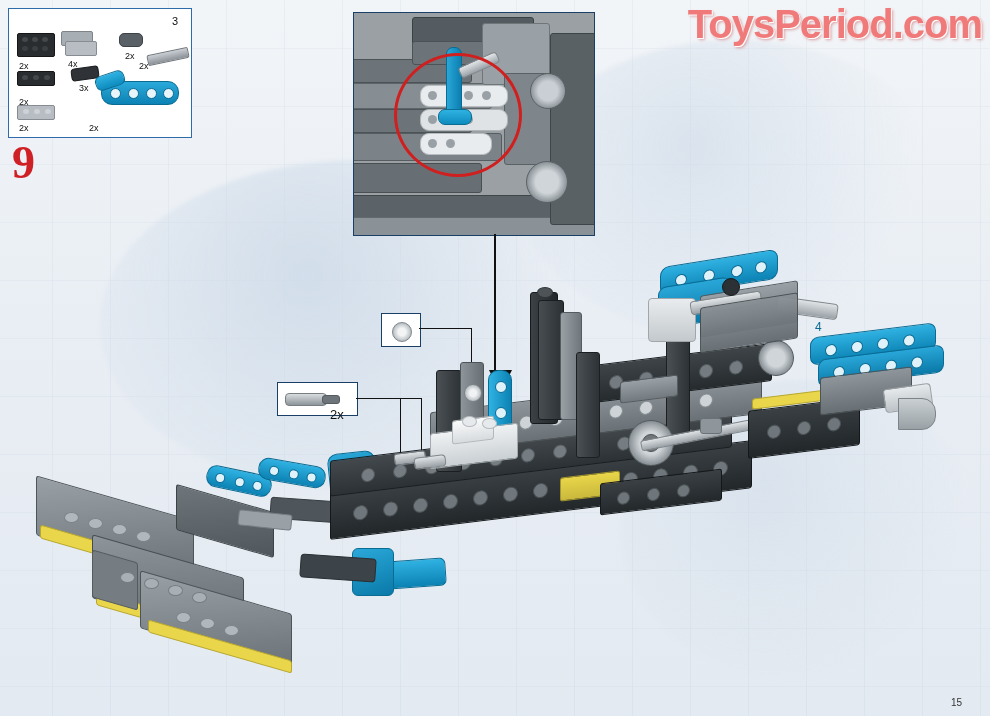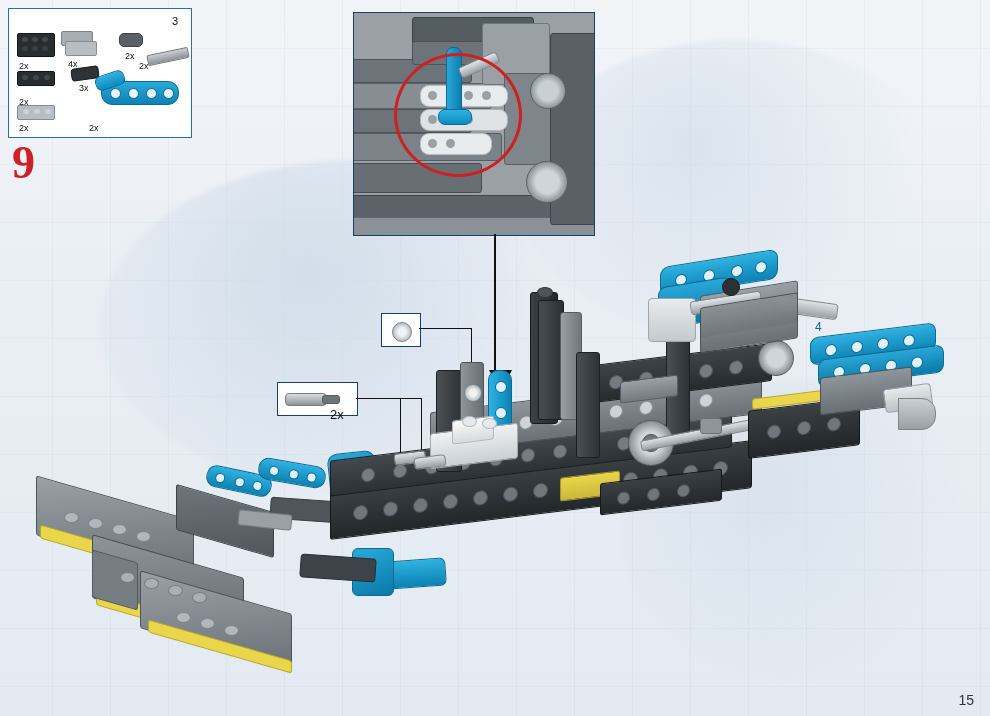--- a/index.html
+++ b/index.html
@@ -76,38 +76,39 @@
   .callout{
     position:absolute;border:1px solid #1a3f66;background:#fff;
   }
   .callout-label{
     position:absolute;font-size:13px;color:#111;font-weight:normal;
   }
 
   
   .model{position:absolute;left:0;top:0;width:990px;height:716px;}
   .page-number{
-    position:absolute;right:16px;bottom:8px;font-size:14px;color:#333;
+    position:absolute;right:28px;bottom:8px;font-size:10px;color:#333;
   }
 
   
   .beam{position:absolute;border-radius:3px;}
   .stud{position:absolute;border-radius:50%;}
   .hole{position:absolute;border-radius:50%;}
 </style>
 </head>
 <body>
 
 <div id="page">
 
   <div class="bg-grid"></div>
   <div class="bg-blob" style="left:100px;top:160px;width:520px;height:330px;"></div>
   <div class="bg-blob" style="left:520px;top:40px;width:430px;height:300px;opacity:.7;"></div>
   <div class="bg-blob" style="left:620px;top:380px;width:360px;height:300px;opacity:.6;"></div>
 
+  <div class="watermark">ToysPeriod.com</div>
 
   <div class="parts-box">
 
     <div class="pb-brick" style="left:8px;top:24px;width:36px;height:22px;background:#2a2d30;border:1px solid #141618;border-radius:2px;">
       <div class="stud" style="left:4px;top:3px;width:6px;height:5px;background:#44484b;"></div>
       <div class="stud" style="left:14px;top:3px;width:6px;height:5px;background:#44484b;"></div>
       <div class="stud" style="left:24px;top:3px;width:6px;height:5px;background:#44484b;"></div>
       <div class="stud" style="left:4px;top:12px;width:6px;height:5px;background:#3b3f42;"></div>
       <div class="stud" style="left:14px;top:12px;width:6px;height:5px;background:#3b3f42;"></div>
       <div class="stud" style="left:24px;top:12px;width:6px;height:5px;background:#3b3f42;"></div>

